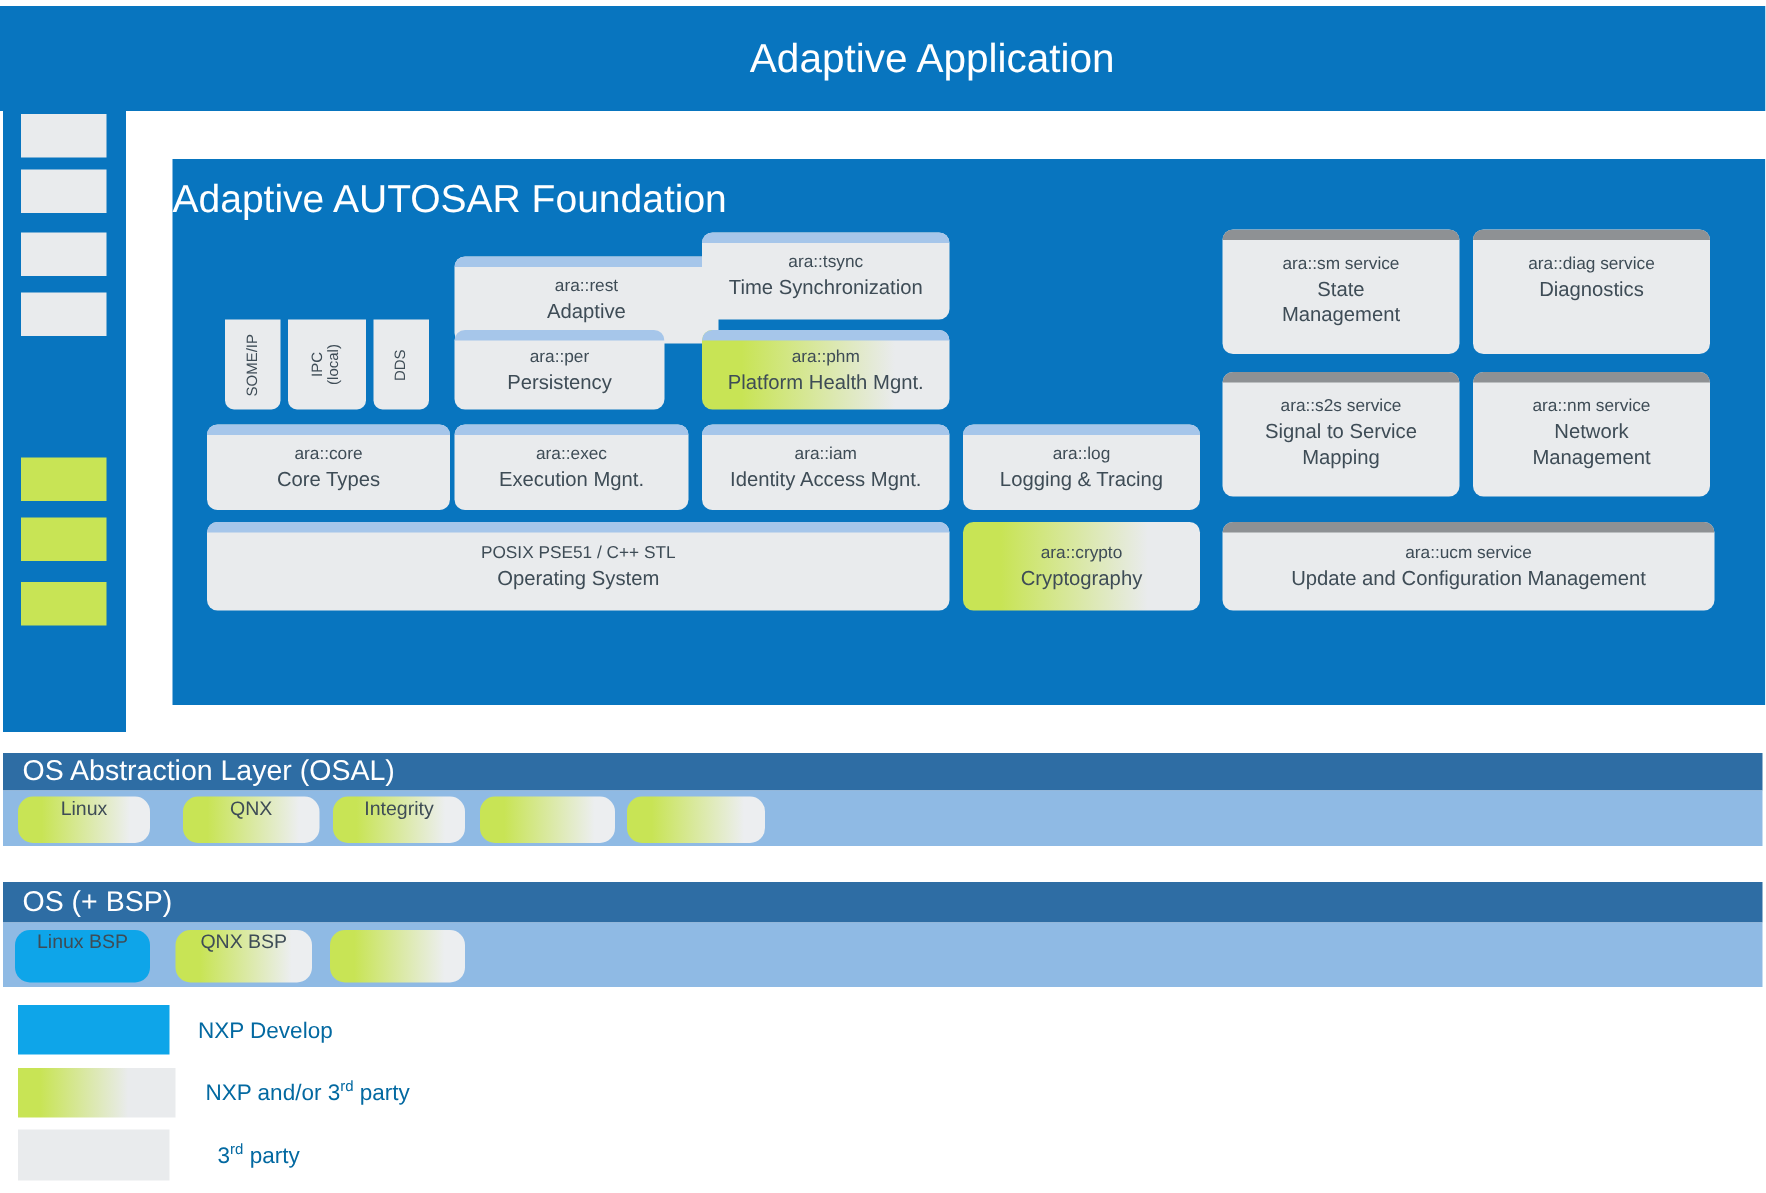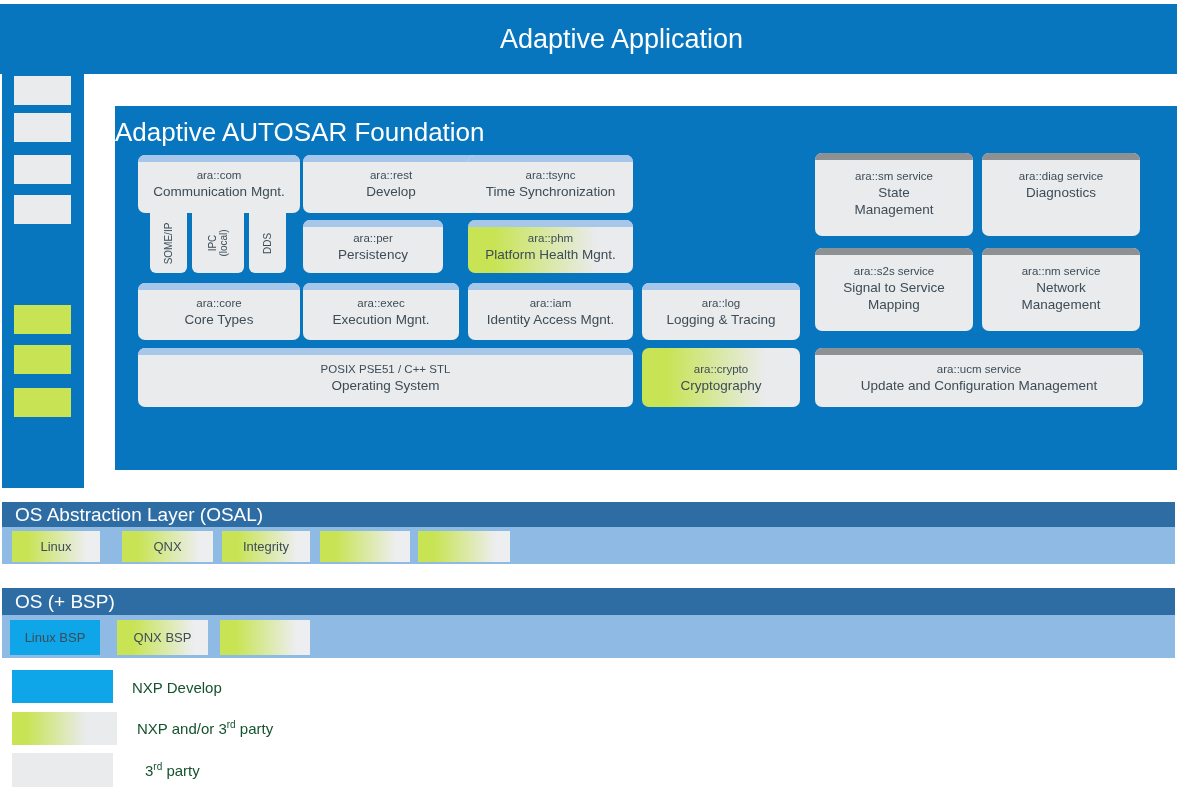--- a/index.html
+++ b/index.html
@@ -24,29 +24,29 @@
   .ns{font-size:11.5px;line-height:15px;}
   .nml{font-size:13.5px;line-height:17px;}
   .svc{justify-content:flex-start;padding-top:16px;box-sizing:border-box;}
   .grad{background:linear-gradient(90deg,#c8e455 0%,#c8e455 16%,#e9ebed 78%);}
   .sub{position:absolute;background:#e9ebed;border-radius:0 0 6px 6px;display:flex;align-items:center;justify-content:center;color:#3e4c56;}
   .vt{transform:rotate(-90deg);font-size:10px;line-height:11px;text-align:center;white-space:nowrap;}
 
   
   .sec-header{background:#2e6da4;color:#ffffff;font-size:19px;display:flex;align-items:center;padding-left:13px;box-sizing:border-box;}
   .sec-band{background:#8fbae4;}
-  .os-box{position:absolute;display:flex;align-items:center;justify-content:center;font-size:13px;color:#3e4c56;}
+  .os-box{position:absolute;display:flex;align-items:flex-start;justify-content:center;font-size:13px;color:#3e4c56;border-radius:10px;}
   .os-grad{background:linear-gradient(90deg,#c8e455 0%,#c8e455 18%,#eceef0 85%);}
   .solid-green{background:#0ea5e9;}
   .solid-gray{background:#e9ebed;}
 
   
   .lg-swatch{position:absolute;}
   .lg-grad{background:linear-gradient(90deg,#c8e455 0%,#c8e455 14%,#e9ebed 70%);}
-  .lg-label{position:absolute;font-size:15px;color:#14532d;}
+  .lg-label{position:absolute;font-size:15px;color:#0369a1;}
   sup{font-size:10px;line-height:0;margin-top:22px;}
 </style>
 </head>
 <body>
 
 <div class="canvas">
 
   <div class="abs topbar">
     <span>Adaptive Application</span>
   </div>
@@ -57,29 +57,24 @@
     <div class="sbox gray" style="top:81px"></div>
     <div class="sbox gray" style="top:121px"></div>
     <div class="sbox green" style="top:231px"></div>
     <div class="sbox green" style="top:271px"></div>
     <div class="sbox green" style="top:314px"></div>
   </div>
 
   <div class="abs foundation">
     <div class="f-title">Adaptive AUTOSAR Foundation</div>
 
-    <div class="mod" style="left:23px;top:49px;width:162px;height:58px">
-      <div class="strip blue"></div>
-      <div class="ns">ara::com</div>
-      <div class="nml">Communication Mgnt.</div>
-    </div>
-    <div class="mod" style="left:188px;top:49px;width:176px;height:58px">
+    <div class="mod" style="left:188px;top:65px;width:176px;height:58px">
       <div class="strip blue"></div>
       <div class="ns">ara::rest</div>
-      <div class="nml">Develop</div>
+      <div class="nml">Adaptive</div>
     </div>
     <div class="mod" style="left:353px;top:49px;width:165px;height:58px">
       <div class="strip blue"></div>
       <div class="ns">ara::tsync</div>
       <div class="nml">Time Synchronization</div>
     </div>
 
     <div class="sub" style="left:35px;top:107px;width:37px;height:60px">
       <div class="vt">
         <div>SOME/IP</div>

